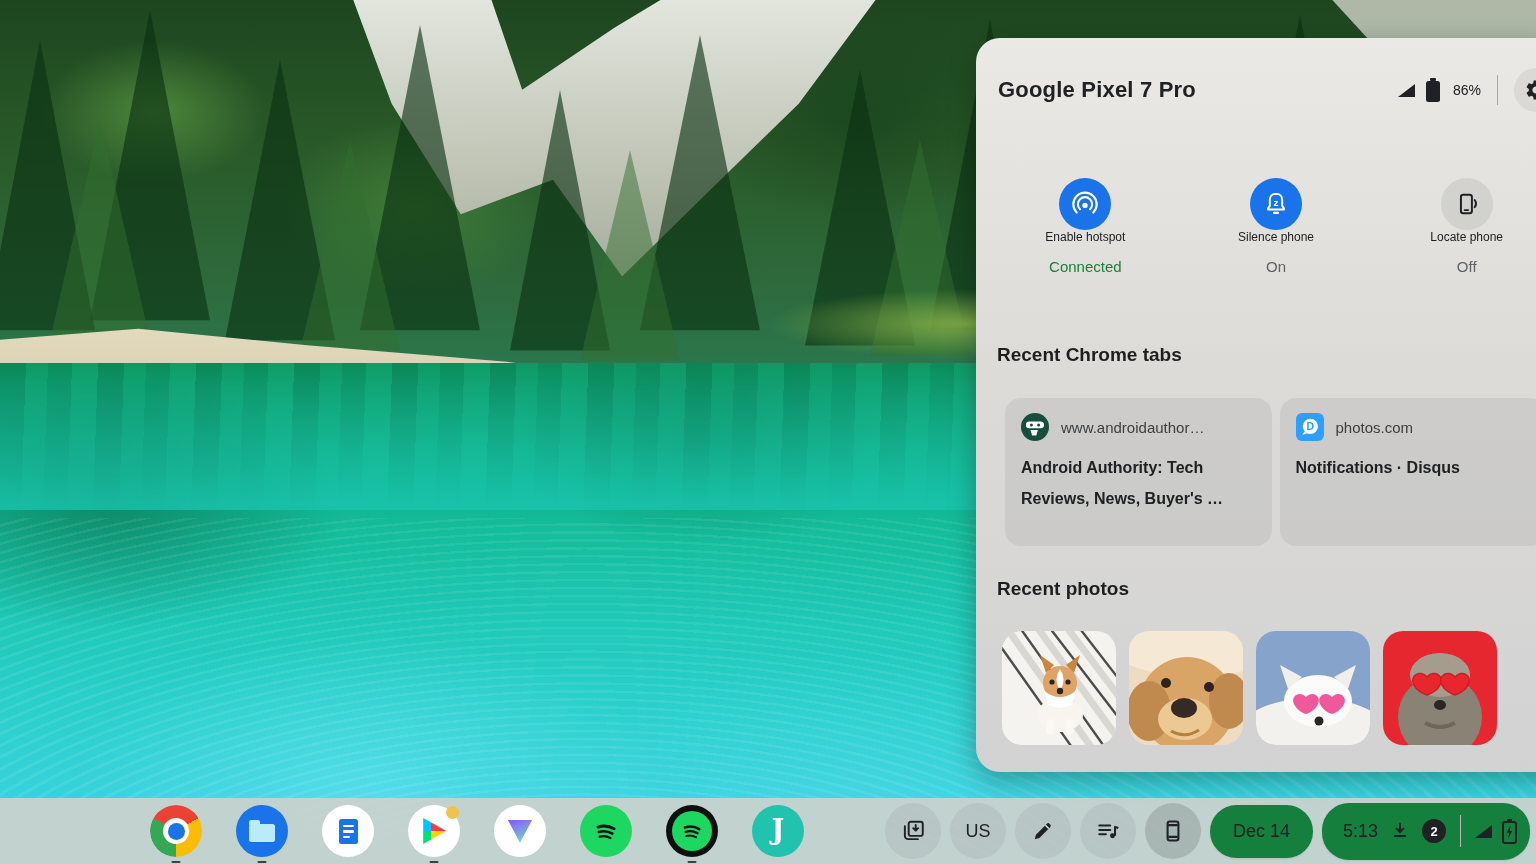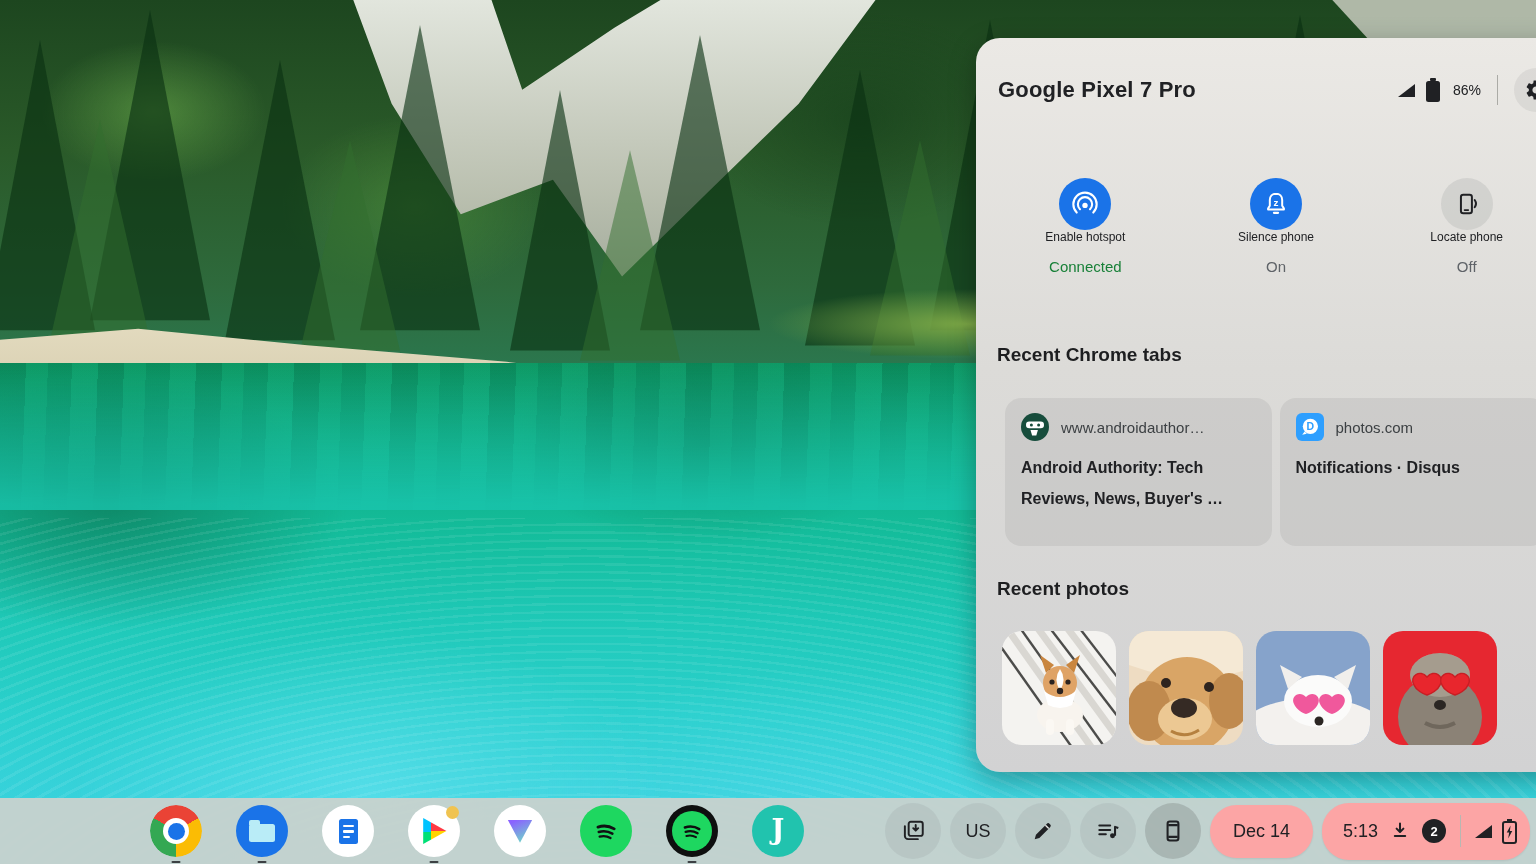--- a/index.html
+++ b/index.html
@@ -110,21 +110,21 @@
   .spotify-green { background:#1ed760; }
   .spotify-dark { background:#0e0f0f; }
   .spotify-inner { position:absolute; left:6px; top:6px; width:40px; height:40px; border-radius:50%; background:#1ed760; }
   .jotter-bg { background:#21c3ae; }
   .j-glyph { font-family:"DejaVu Serif",serif; font-size:27px; font-weight:700; color:#fff; line-height:1; padding-bottom:3px; }
 
   .tray { position:absolute; right:6px; top:4px; display:flex; align-items:center; gap:9px; height:58px; }
   .tray-btn { width:56px; height:56px; border-radius:50%; background:rgba(95,99,104,.10); display:flex; align-items:center; justify-content:center; cursor:pointer; }
   .tray-btn.active { background:rgba(68,71,70,.20); }
   .ime-label { font-size:18px; color:#202124; }
-  .pill { height:53px; border-radius:27px; background:#fca5a5; display:flex; align-items:center; cursor:pointer; box-shadow:0 1px 2px rgba(0,0,0,.08);text-align:center; }
+  .pill { height:53px; border-radius:27px; background:#15803d; display:flex; align-items:center; cursor:pointer; box-shadow:0 1px 2px rgba(0,0,0,.08);text-align:center; }
   .date-pill { padding:0 23px; }
   .status-pill { height:57px; padding:0 13px 0 21px; gap:10px; }
   .clock { font-size:18px; color:#202124; }
   .badge { width:24px; height:24px; border-radius:50%; background:#202124; color:#fff; font-size:13px; font-weight:700; display:flex; align-items:center; justify-content:center; }
   .vdiv2 { width:1px; height:32px; background:#b7b7b2; margin:0 4px; }
   .batt2 { position:relative; width:15px; height:23px; border:2px solid #202124; border-radius:3px; margin-top:2px; display:flex; align-items:center; justify-content:center; }
   .batt2::before { content:""; position:absolute; top:-4px; left:3px; width:5px; height:3px; background:#202124; }
 </style>
 </head>
 <body>

